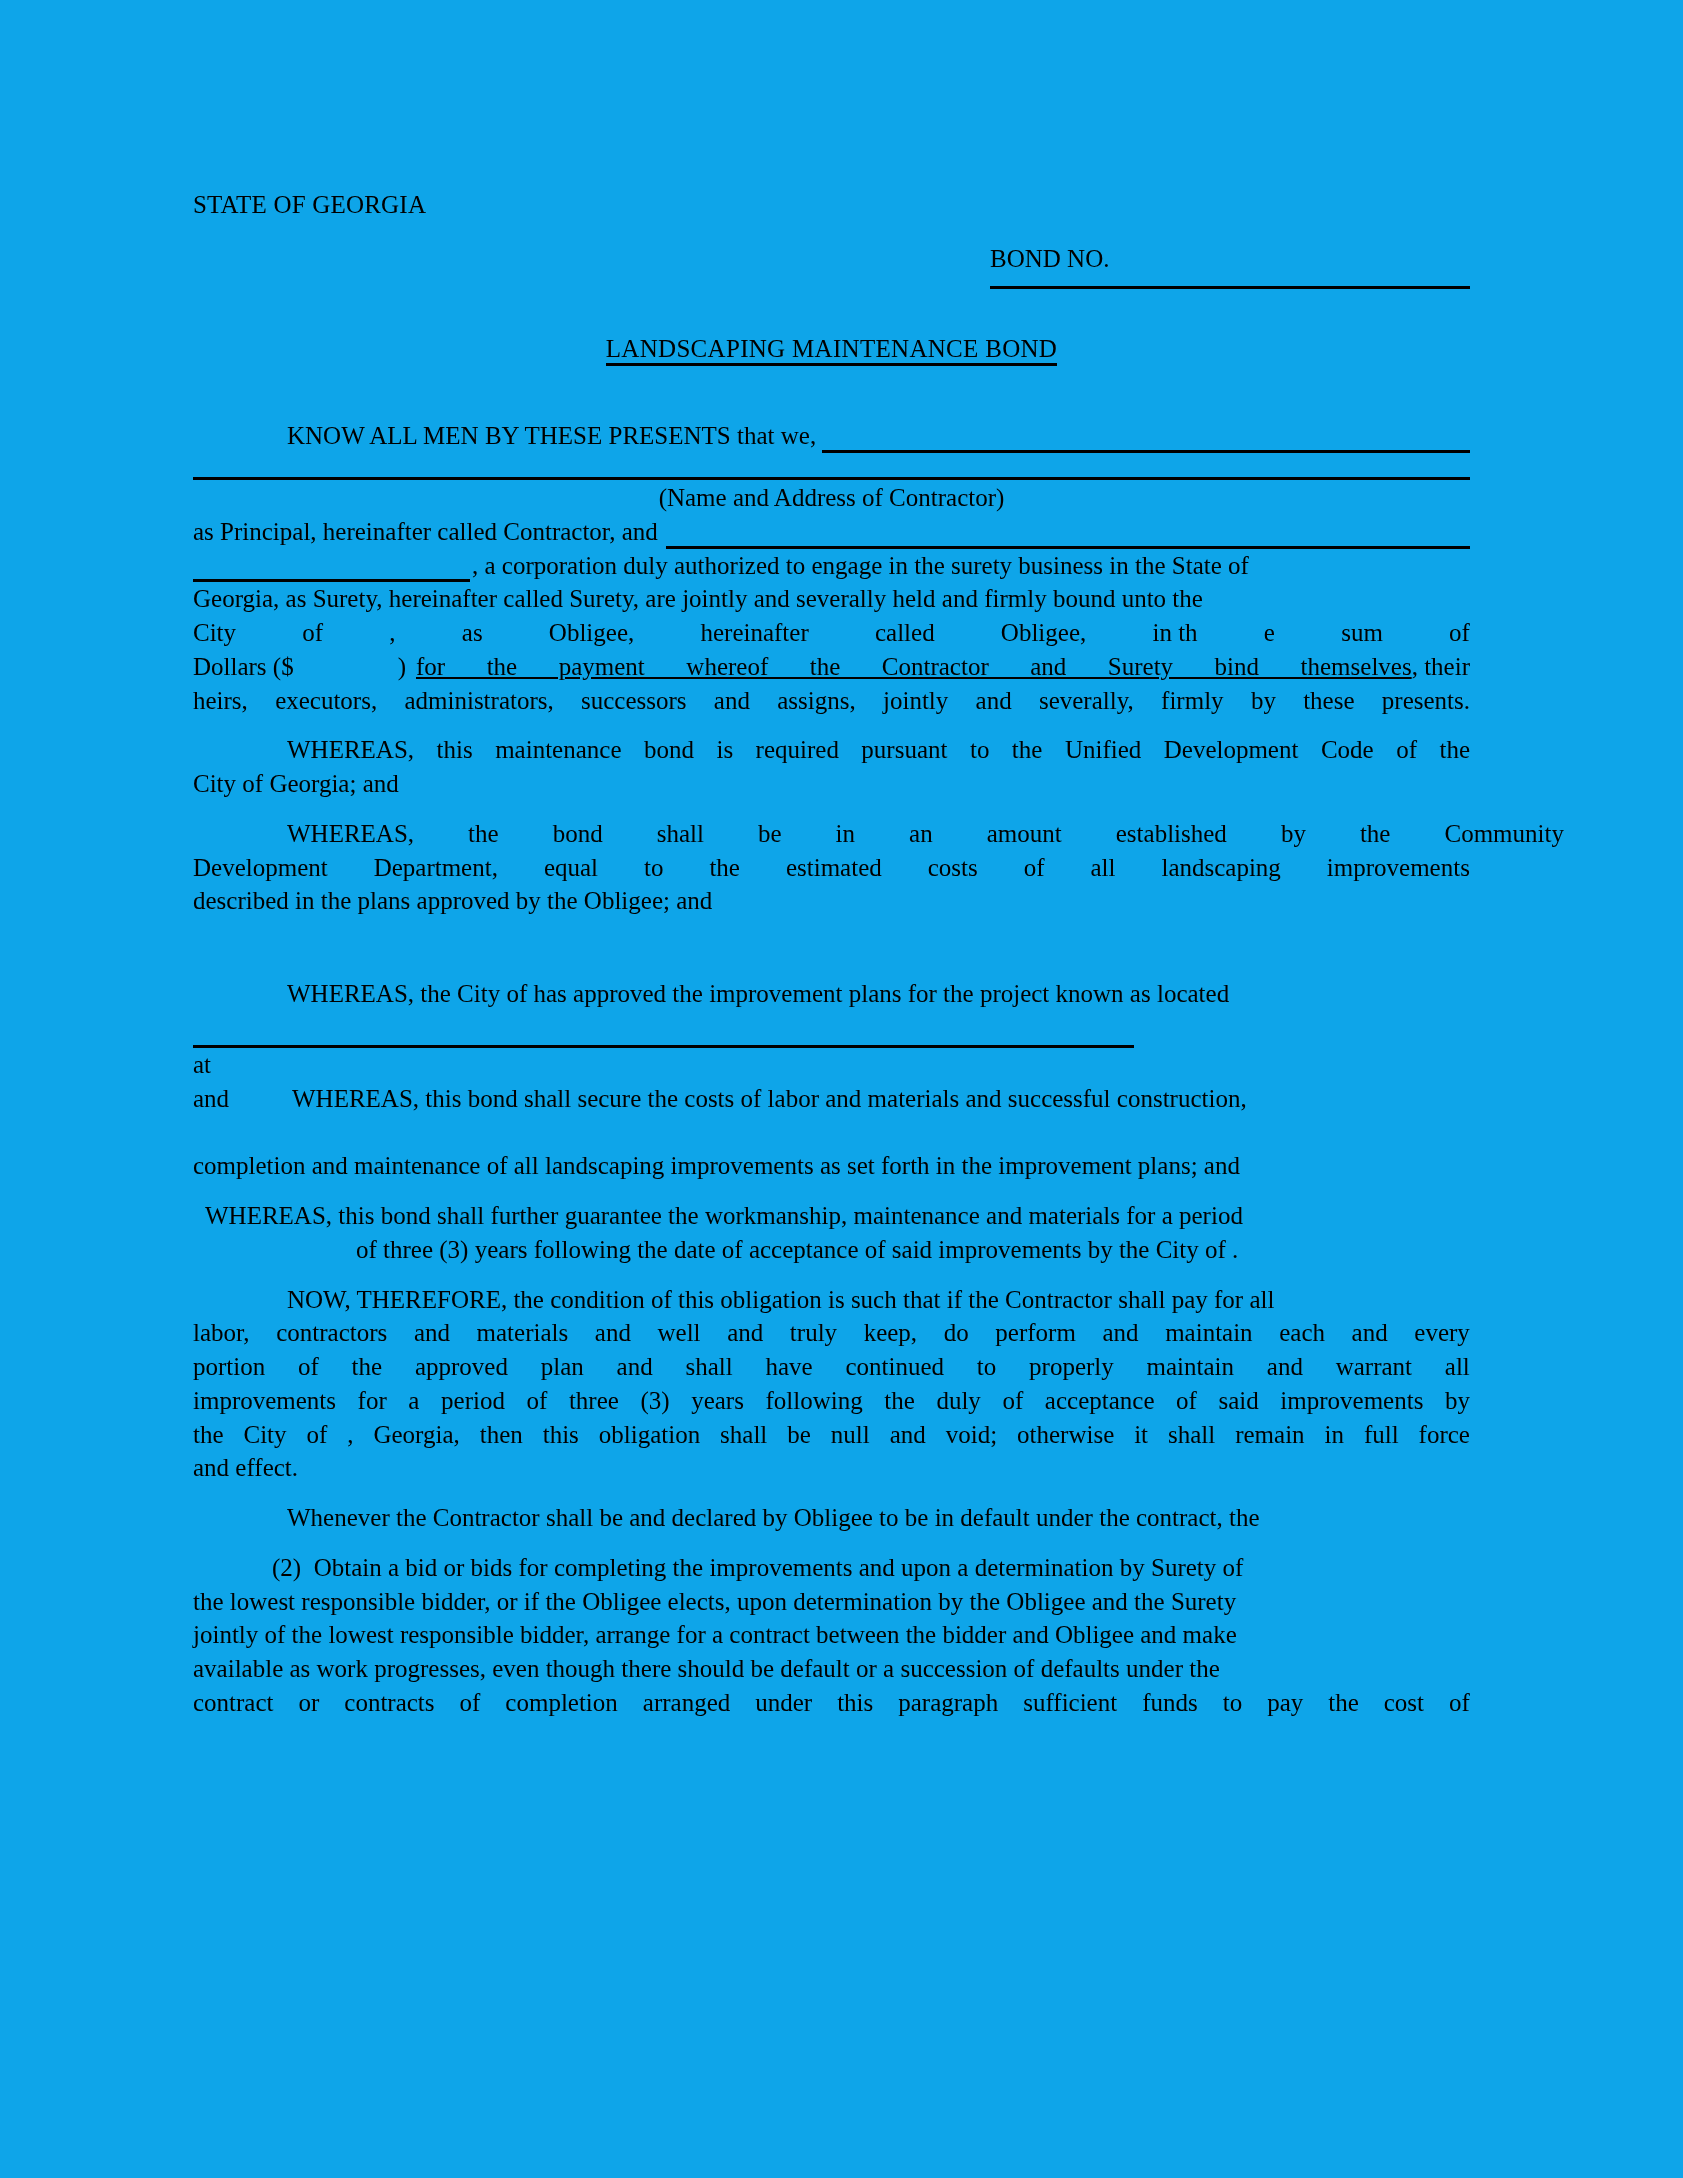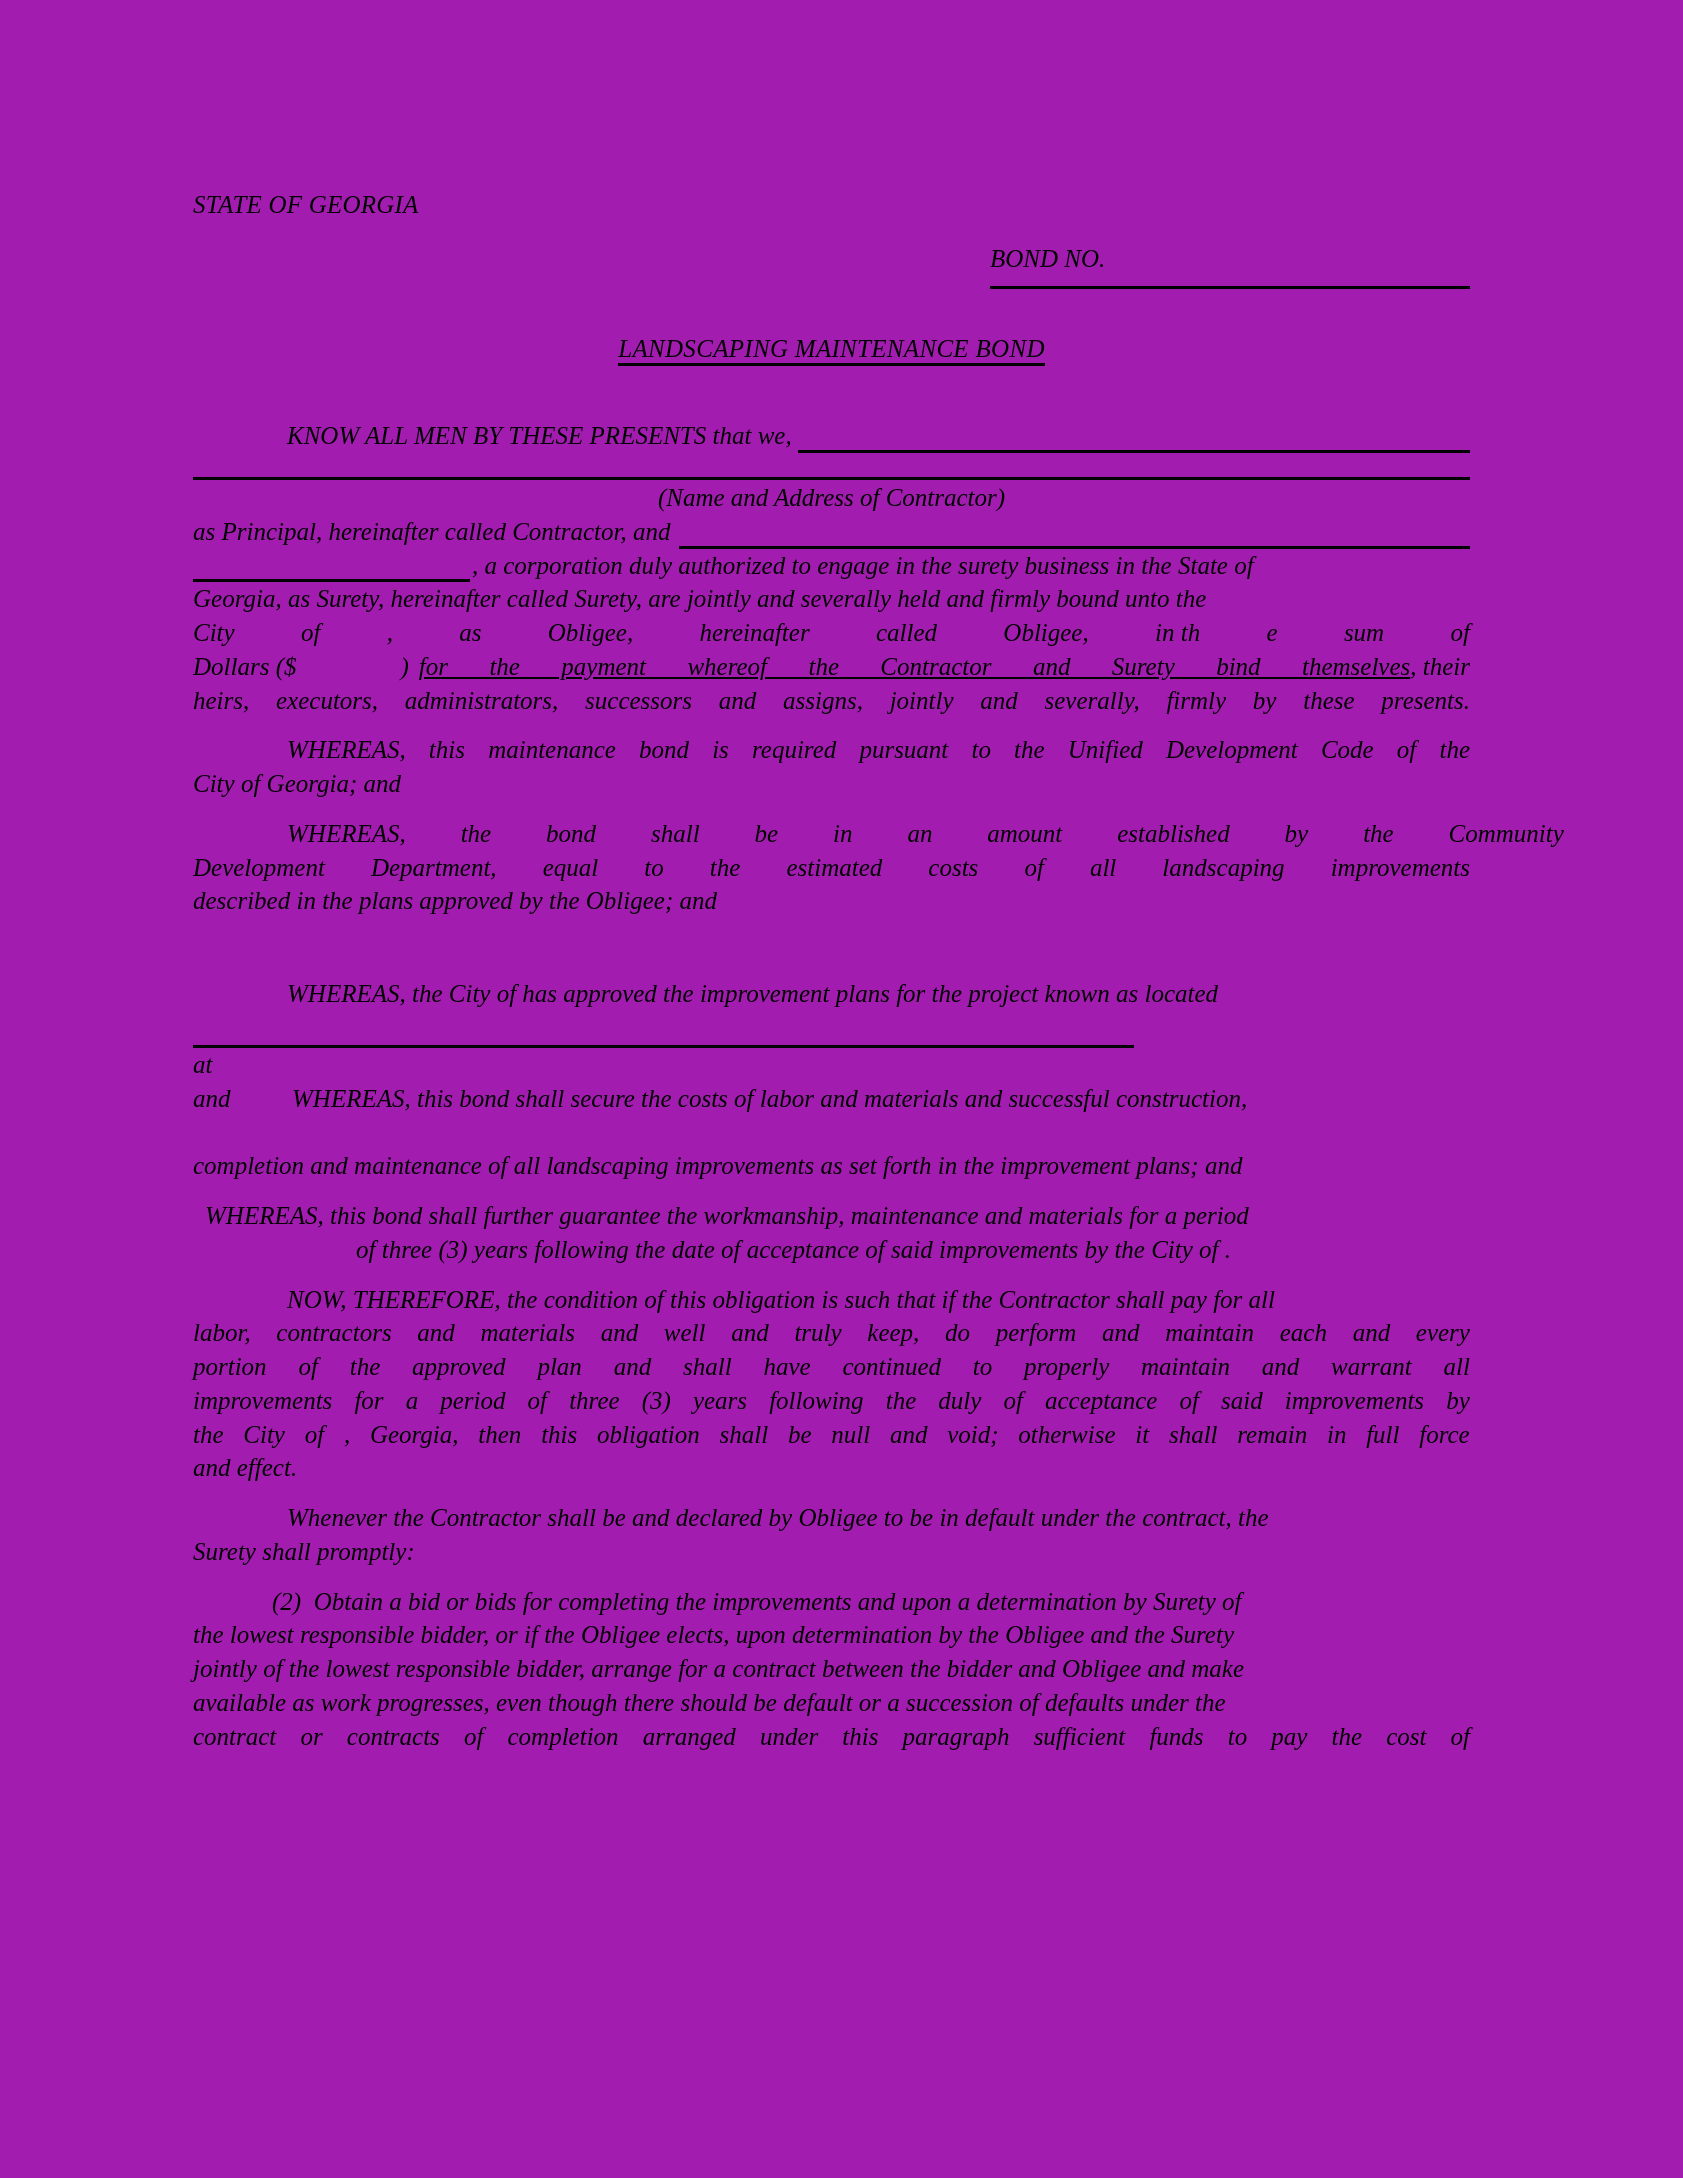--- a/index.html
+++ b/index.html
@@ -13,22 +13,21 @@
     font-family: "Liberation Serif", "DejaVu Serif", serif;
     color: #000000;
     position: relative;
     overflow: hidden;
   }
   .page {
     position: absolute;
     left: 0; top: 0;
     width: 1683px;
     height: 2178px;
-    background: #a21caf;
-    font-style: italic;
+    background: #0ea5e9;
   }
   .content {
     position: absolute;
     left: 193px;
     top: 188px;
     width: 1277px;
     font-size: 25px;
     line-height: 1.35;
   }
 
@@ -335,21 +334,20 @@
         <span>in</span>
         <span>full</span>
         <span>force</span>
       </div>
 
       <div>and effect.</div>
     </div>
 
     <div class="para">
       <div class="ind">Whenever the Contractor shall be and declared by Obligee to be in default under the contract, the</div>
-      <div>Surety shall promptly:</div>
     </div>
 
 
     <div class="para listitem">
       <span class="num">(2)</span>
       <span>&nbsp;</span><span>Obtain a bid or bids for completing the improvements and upon a determination by Surety of</span>
     </div>
 
     <div>
       <div>the lowest responsible bidder, or if the Obligee elects, upon determination by the Obligee and the Surety</div>

